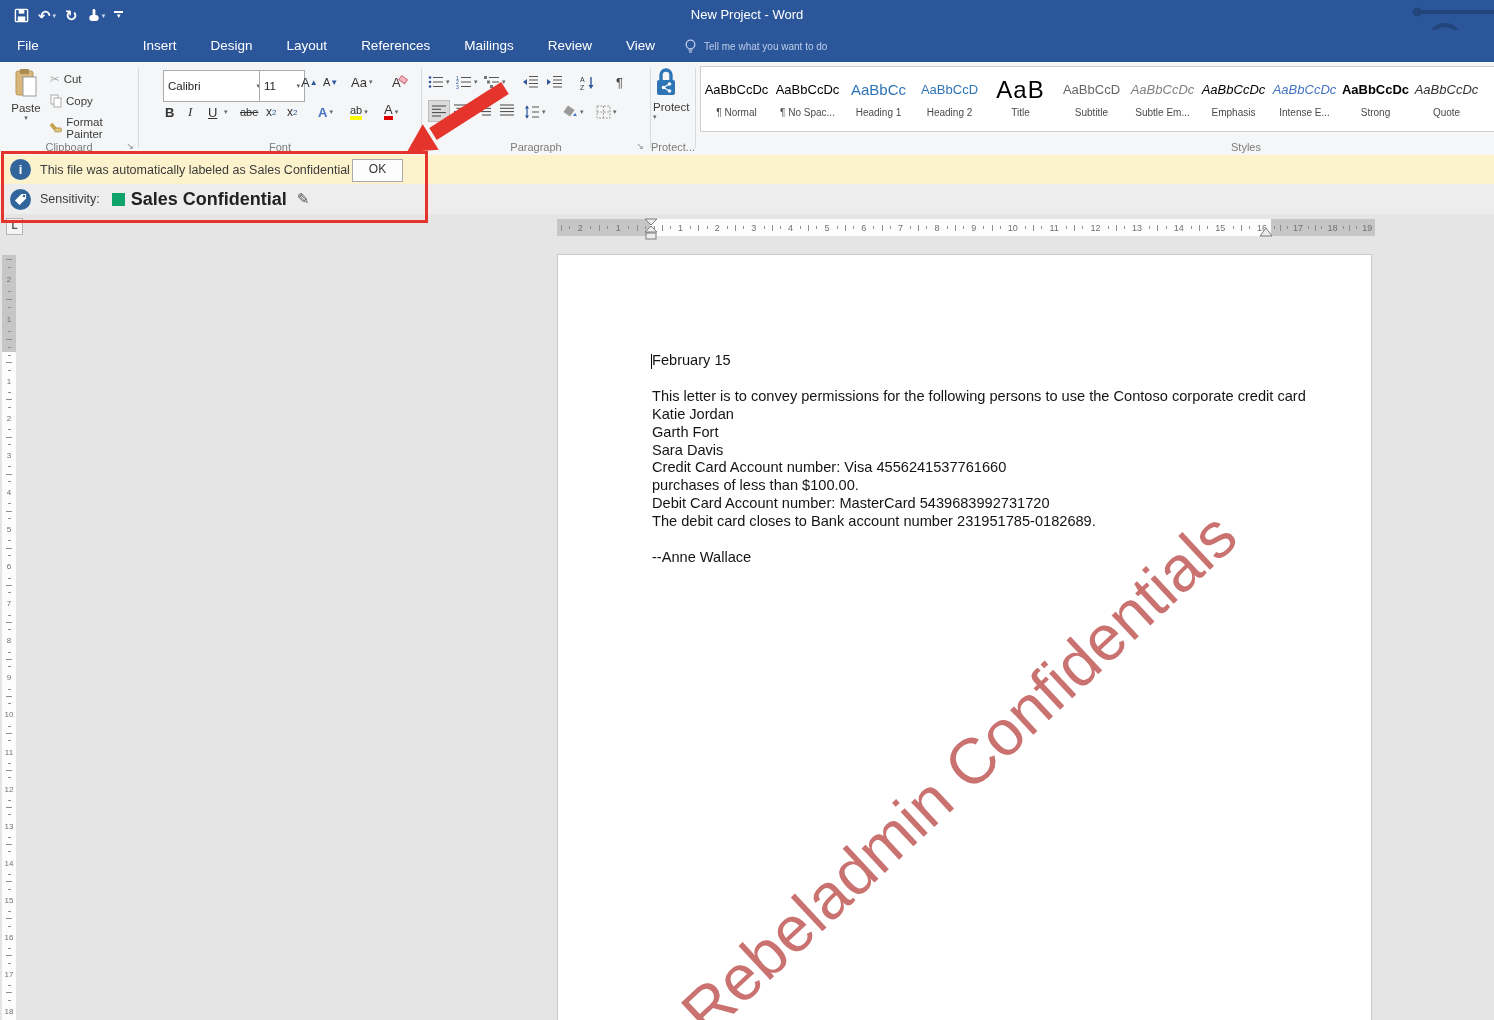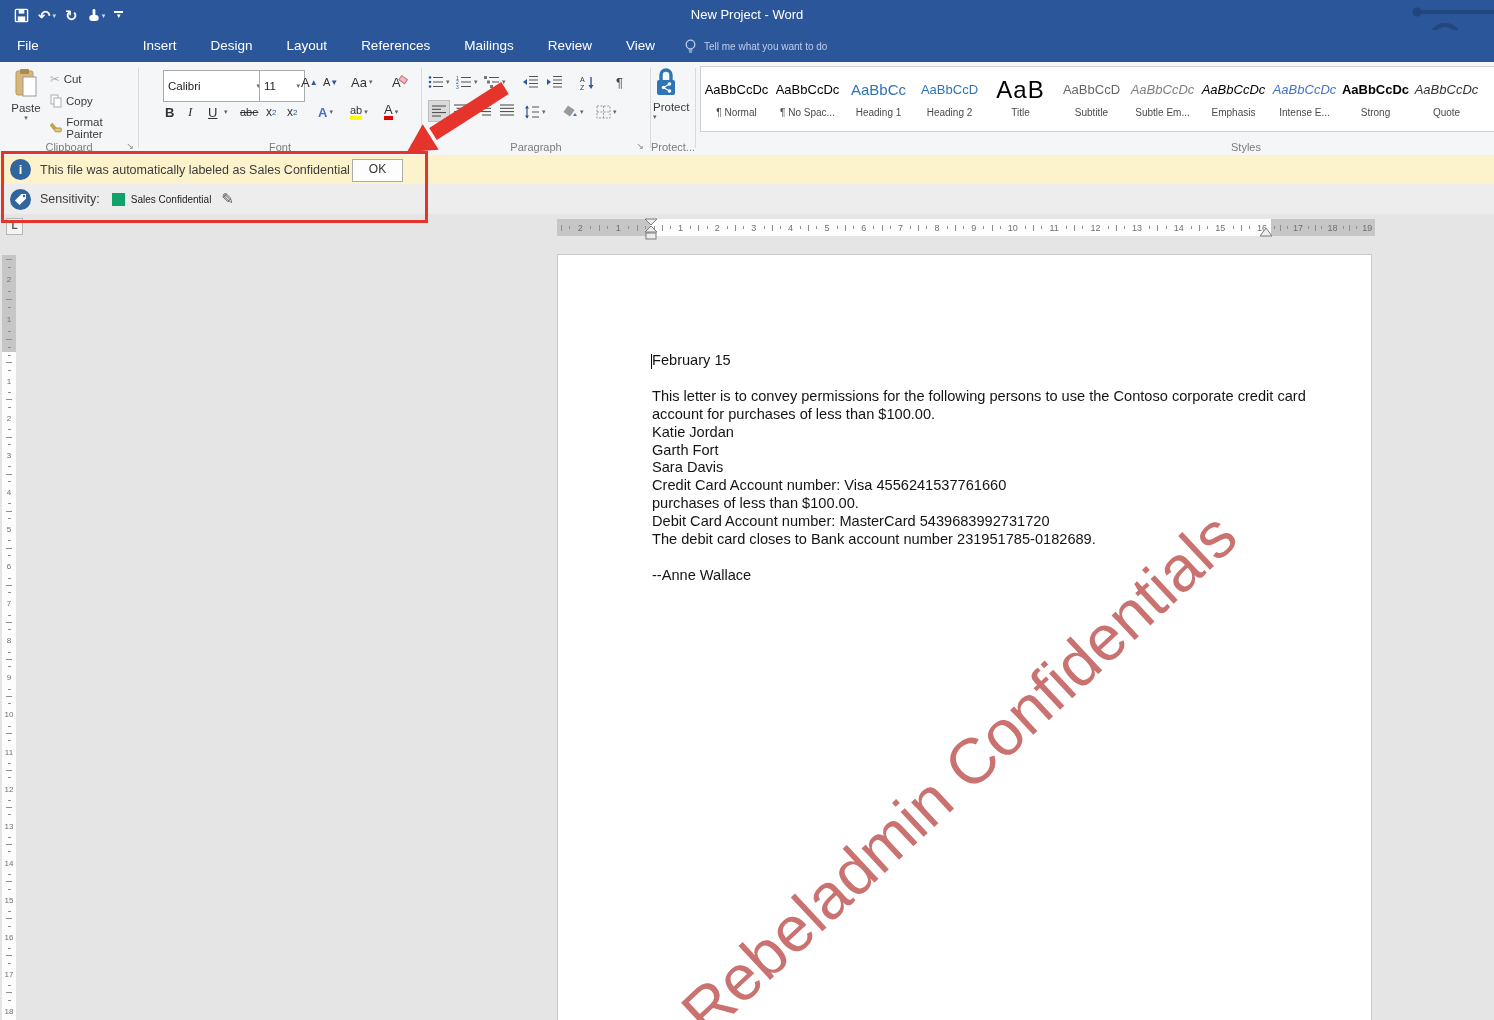--- a/index.html
+++ b/index.html
@@ -55,21 +55,21 @@
 
   
   .bar-info{position:absolute;left:0;top:155px;width:1494px;height:29px;background:#FCF3CD;display:flex;align-items:center;}
   .bar-sens{position:absolute;left:0;top:184px;width:1494px;height:30px;background:#EDEDED;border-bottom:1px solid #D8D8D8;
             display:flex;align-items:center;}
   .circle-ic{width:21px;height:21px;border-radius:50%;background:#31659C;color:#fff;display:flex;align-items:center;
              justify-content:center;margin-left:10px;flex:0 0 21px;}
   .bar-txt{font-size:12.5px;color:#3b3b3b;margin-left:9px;}
   .ok-btn{position:absolute;left:352px;top:4px;width:49px;height:21px;background:#FDFDFD;border:1px solid #ABABAB;
           font-size:12px;color:#333;text-align:center;line-height:19px;}
-  .sens-val{font-size:10px;font-weight:normal;color:#222;margin-left:6px;}
+  .sens-val{font-size:18px;font-weight:bold;color:#222;margin-left:6px;}
   .swatch{width:13px;height:13px;margin-left:12px;}
   .pencil{font-size:15px;color:#555;margin-left:10px;}
 
   
   .red-box{position:absolute;left:1px;top:151px;width:421px;height:66px;border:3px solid #E5342B;z-index:60;pointer-events:none;}
   .red-arrow{position:absolute;left:393px;top:80px;z-index:60;pointer-events:none;}
 
   
   .doc-area{position:absolute;left:0;top:214px;width:1494px;height:806px;background:#E5E5E5;}
   .tab-selector{position:absolute;left:6px;top:4px;width:15px;height:15px;background:#F4F4F4;border:1px solid #B5B5B5;
@@ -651,21 +651,20 @@
           <span class="ruler-num">18</span>
         </div>
     </div>
 
     <div class="page">
       <div class="watermark" style="color: rgb(201, 114, 112);">Rebeladmin Confidentials</div>
       <div class="doc-text" id="doc-text">
           <div class="doc-line">February 15</div>
           <div class="doc-line">&nbsp;</div>
           <div class="doc-line">This letter is to convey permissions for the following persons to use the Contoso corporate credit card</div>
-          <div class="doc-line">account for purchases of less than $100.00.</div>
           <div class="doc-line">Katie Jordan</div>
           <div class="doc-line">Garth Fort</div>
           <div class="doc-line">Sara Davis</div>
           <div class="doc-line">Credit Card Account number: Visa 4556241537761660</div>
           <div class="doc-line">purchases of less than $100.00.</div>
           <div class="doc-line">Debit Card Account number: MasterCard 5439683992731720</div>
           <div class="doc-line">The debit card closes to Bank account number 231951785-0182689.</div>
           <div class="doc-line">&nbsp;</div>
           <div class="doc-line">--Anne Wallace</div>
         </div>

